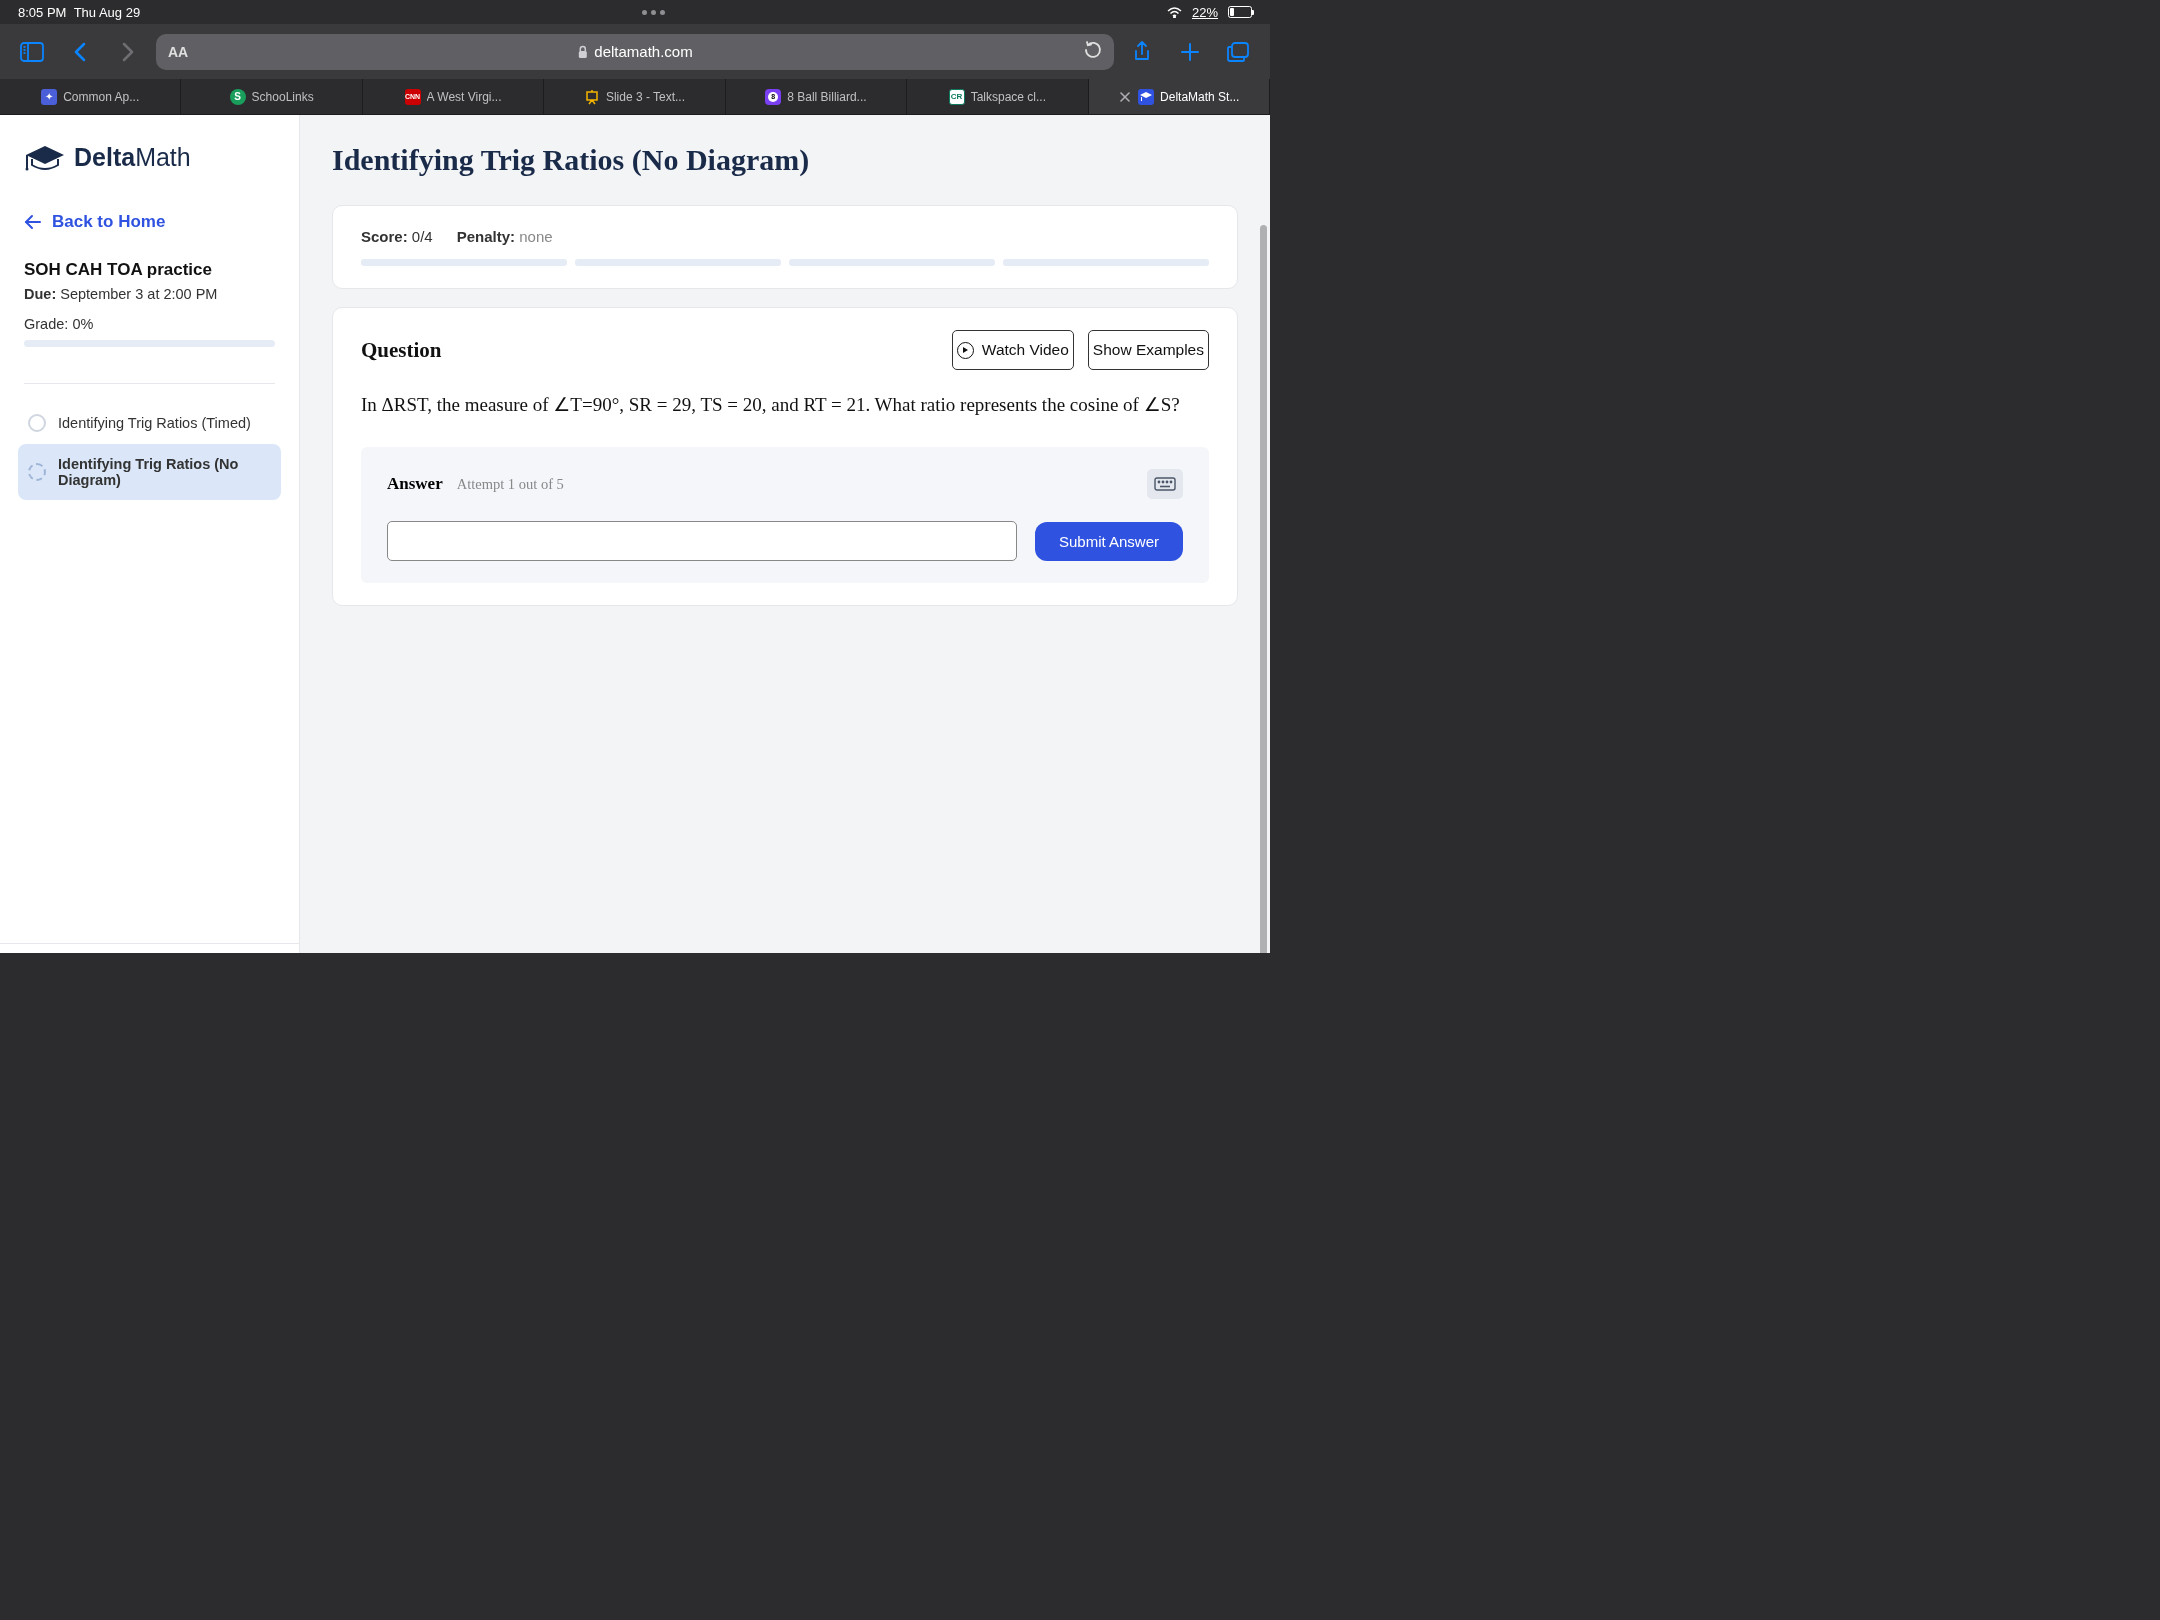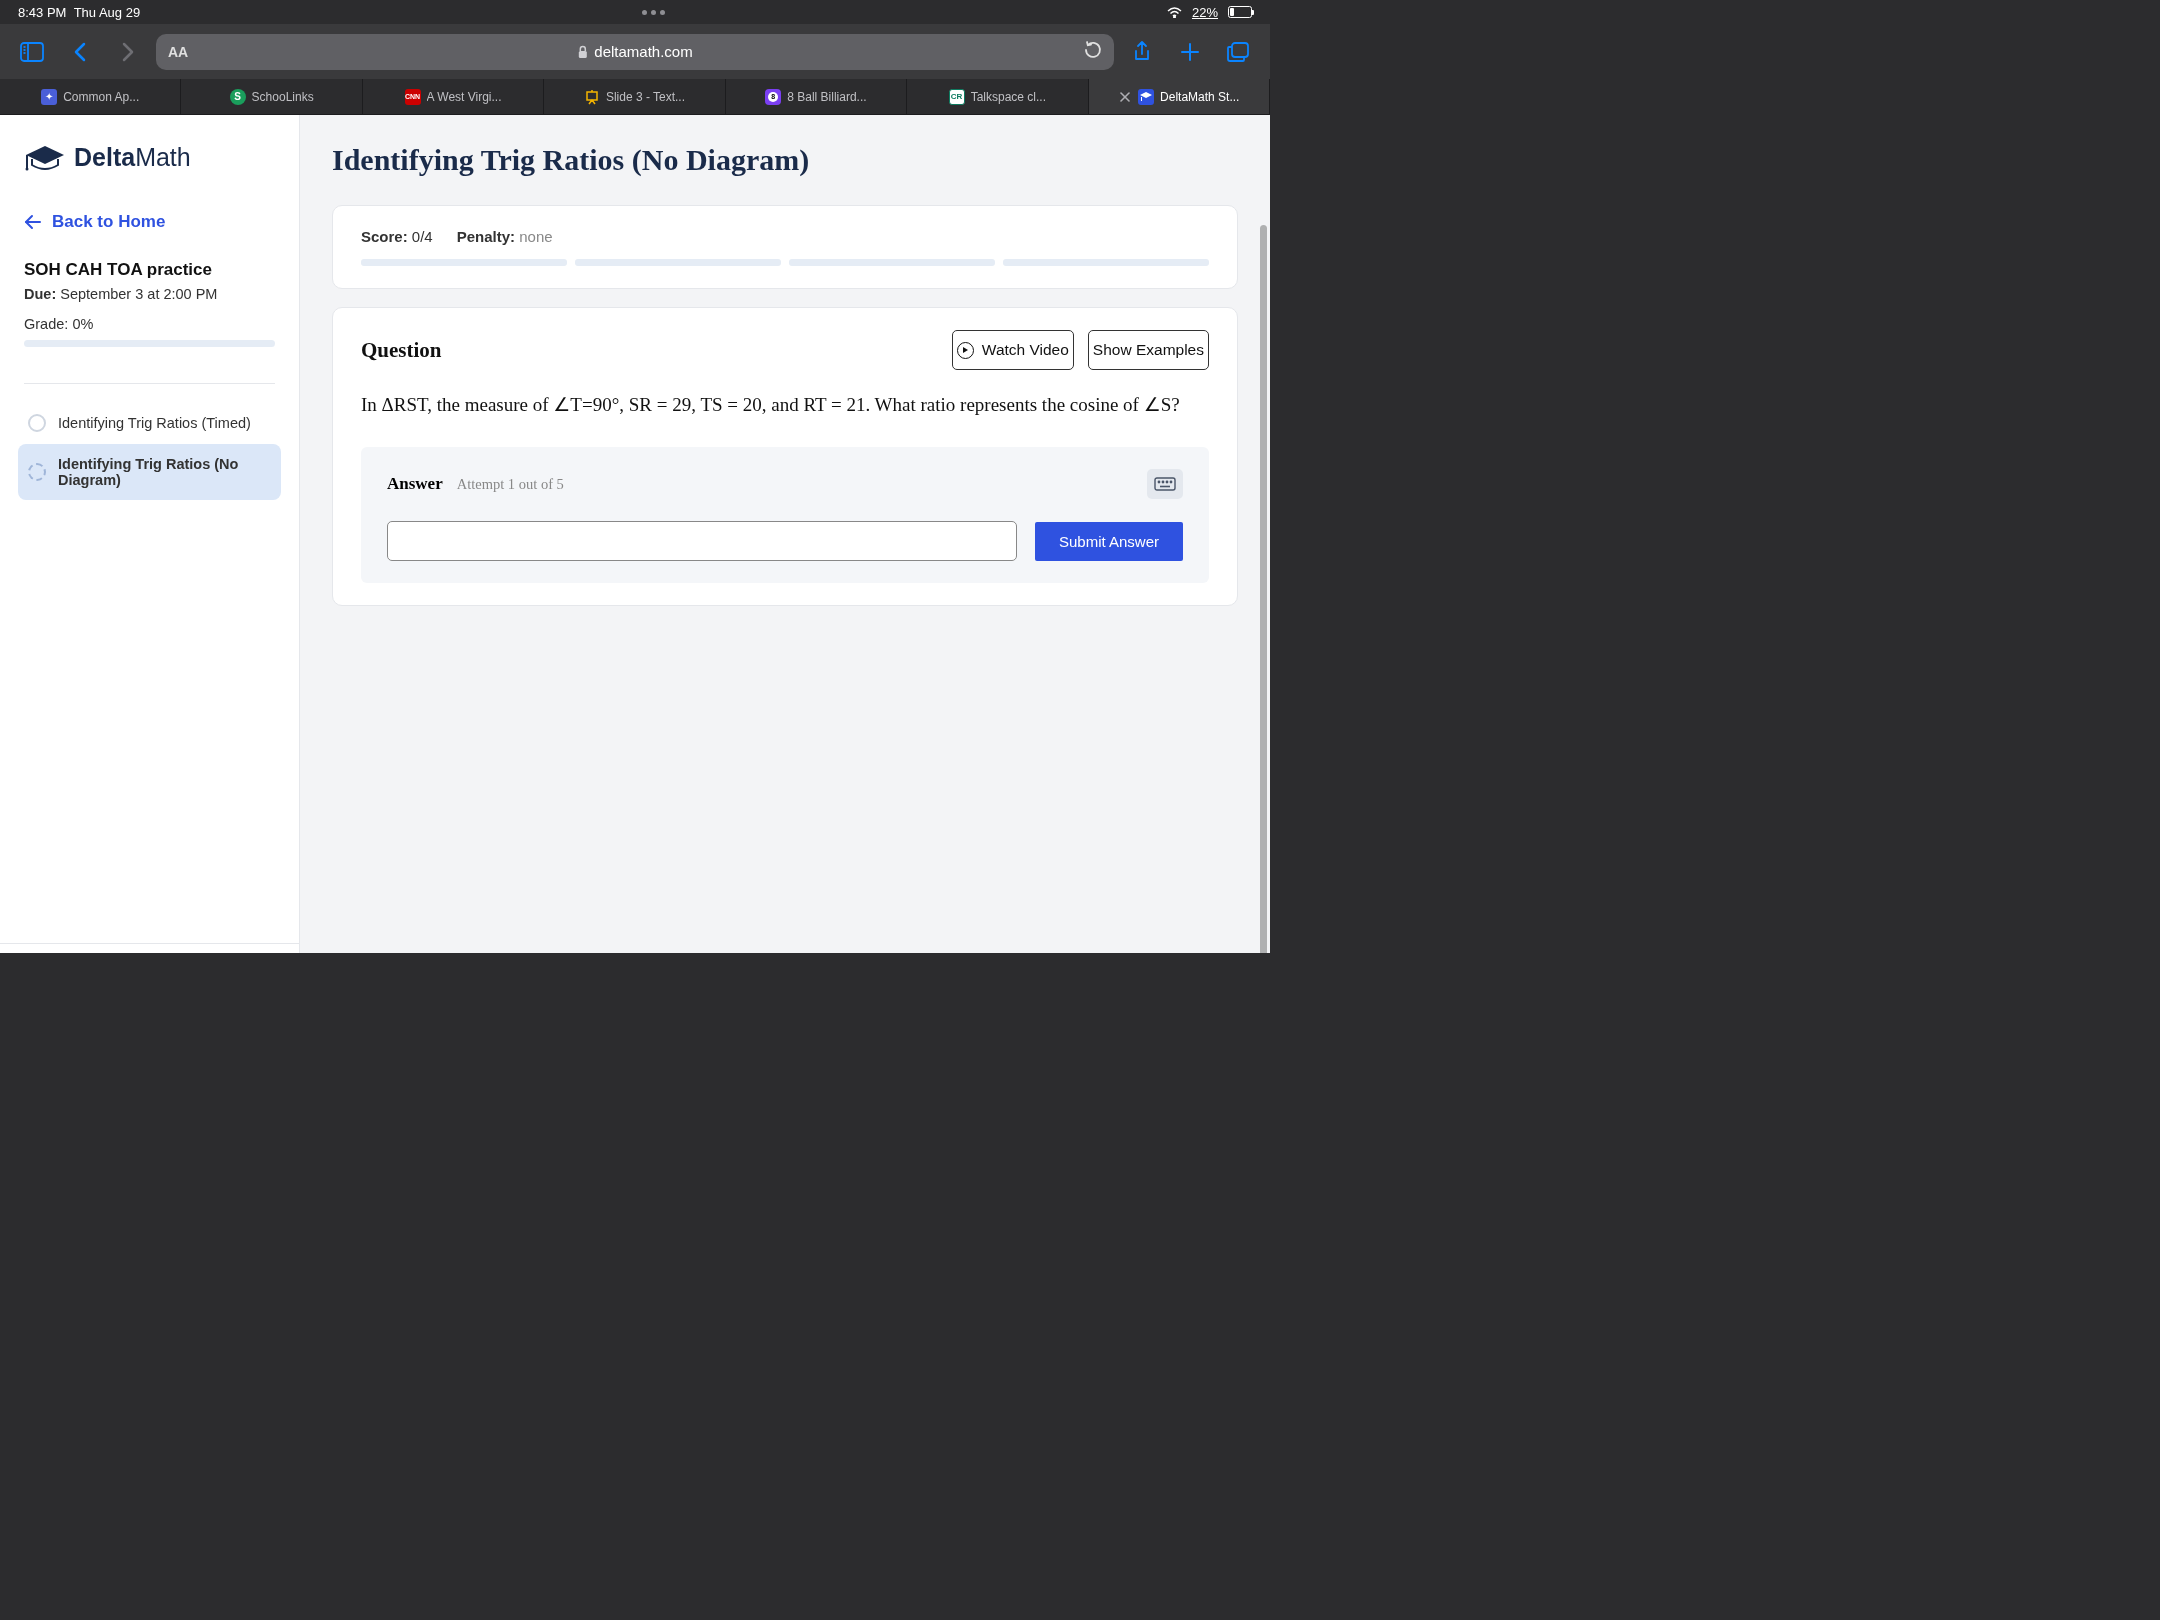--- a/index.html
+++ b/index.html
@@ -77,31 +77,31 @@
 .play-circle { width: 17px; height: 17px; border: 1.5px solid #111; border-radius: 50%; display: flex; align-items: center; justify-content: center; }
 .play-circle::after { content: ''; border-left: 5px solid #111; border-top: 3.5px solid transparent; border-bottom: 3.5px solid transparent; margin-left: 1px; }
 .question-text { font-size: 19px; font-family: Georgia, serif; line-height: 1.55; color: #111; margin-bottom: 28px; }
 .answer-box { background: #f4f6f9; border-radius: 6px; padding: 22px 26px; }
 .answer-header { display: flex; align-items: center; margin-bottom: 22px; }
 .answer-label { font-size: 17px; font-weight: 700; font-family: Georgia, serif; }
 .attempt-text { font-size: 14.5px; color: #888; margin-left: 14px; font-family: Georgia, serif; }
 .keyboard-btn { margin-left: auto; width: 36px; height: 30px; background: #e4e8ee; border-radius: 5px; display: flex; align-items: center; justify-content: center; border: none; }
 .answer-row { display: flex; gap: 18px; align-items: center; }
 .answer-input { flex: 1; height: 40px; border: 1.5px solid #888; border-radius: 5px; background: #fff; padding: 0 12px; font-size: 15px; }
-.submit-btn { background: #2f52e0; color: #fff; border: none; padding: 11px 24px; font-size: 15px; border-radius: 2px; }
+.submit-btn { background: #2f52e0; color: #fff; border: none; padding: 11px 24px; font-size: 15px; border-radius: 12px; }
 
 .scrollbar-track { position: absolute; right: 3px; top: 110px; width: 7px; height: 820px; }
 .scrollbar-thumb { width: 7px; height: 790px; background: rgba(0,0,0,0.28); border-radius: 4px; }
 </style>
 </head>
 <body>
 
 <div class="status-bar">
   <div class="status-left">
-    <span>8:43 PM</span>&nbsp;&nbsp;<span>Thu Aug 29</span>
+    <span>8:05 PM</span>&nbsp;&nbsp;<span>Thu Aug 29</span>
   </div>
   <div class="status-center">
     <div class="dots">
       <div class="dot"></div>
         <div class="dot"></div>
         <div class="dot"></div>
     </div>
   </div>
   <div class="status-right">
     <svg class="wifi-icon" viewBox="0 0 15 11" fill="none" stroke="#fff" stroke-width="1.4">

